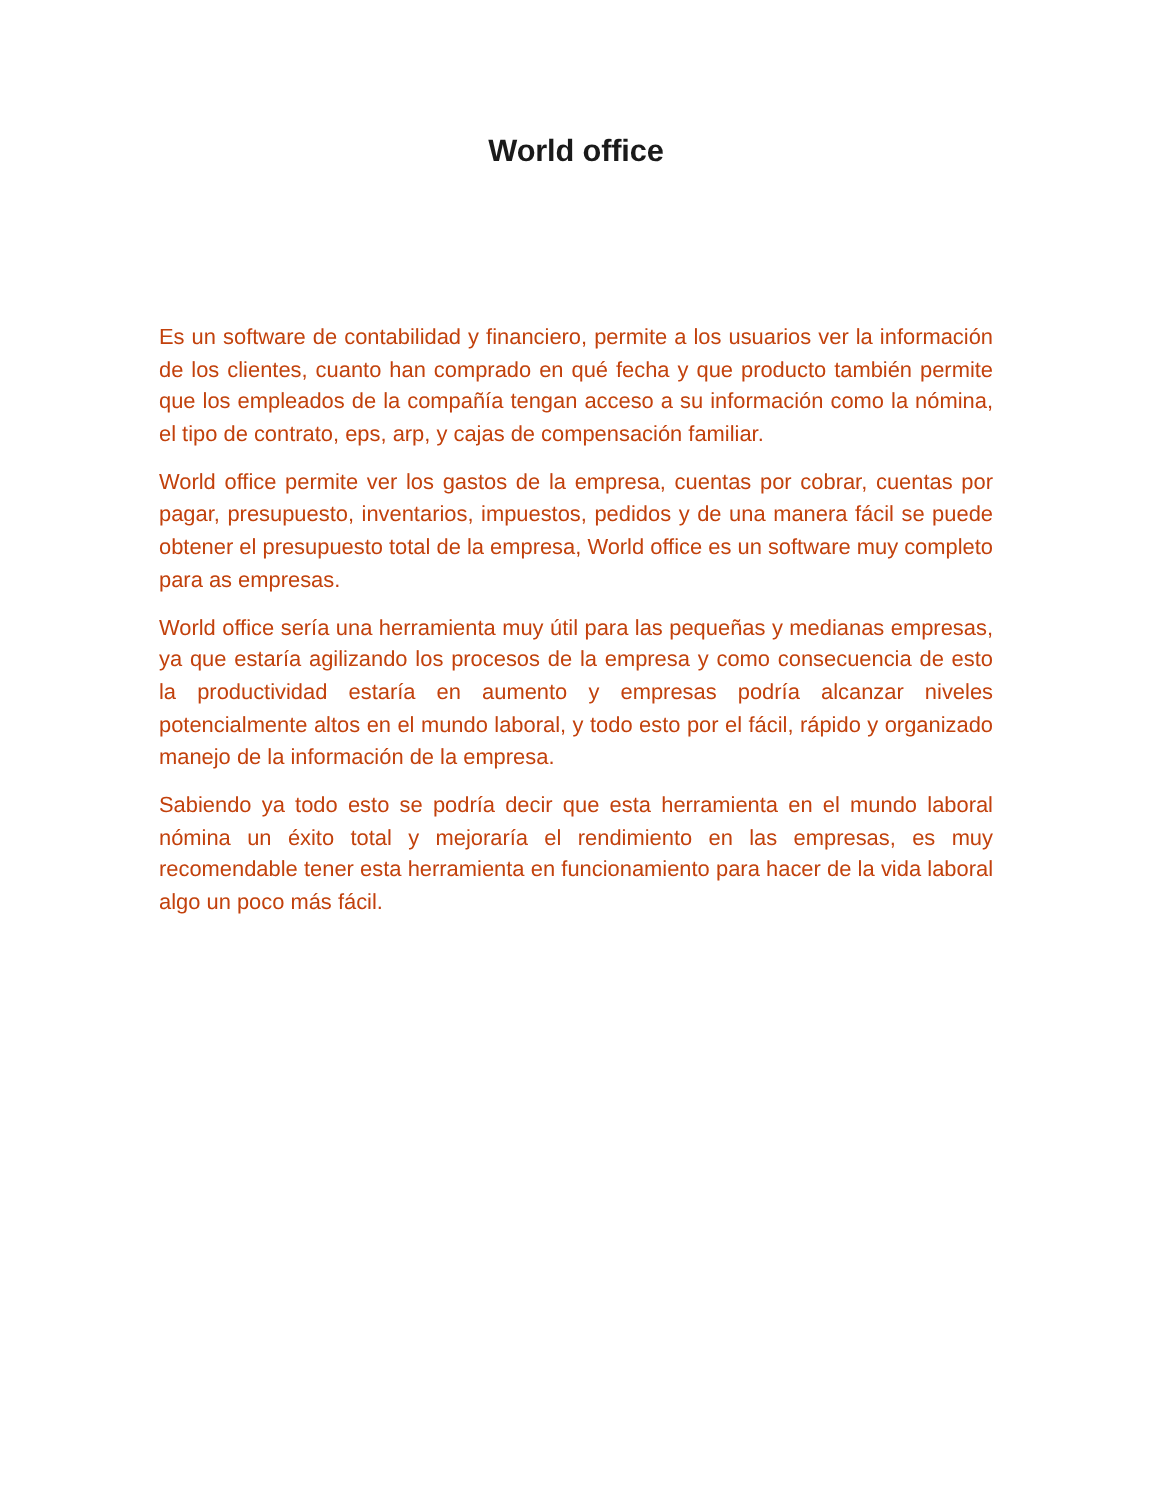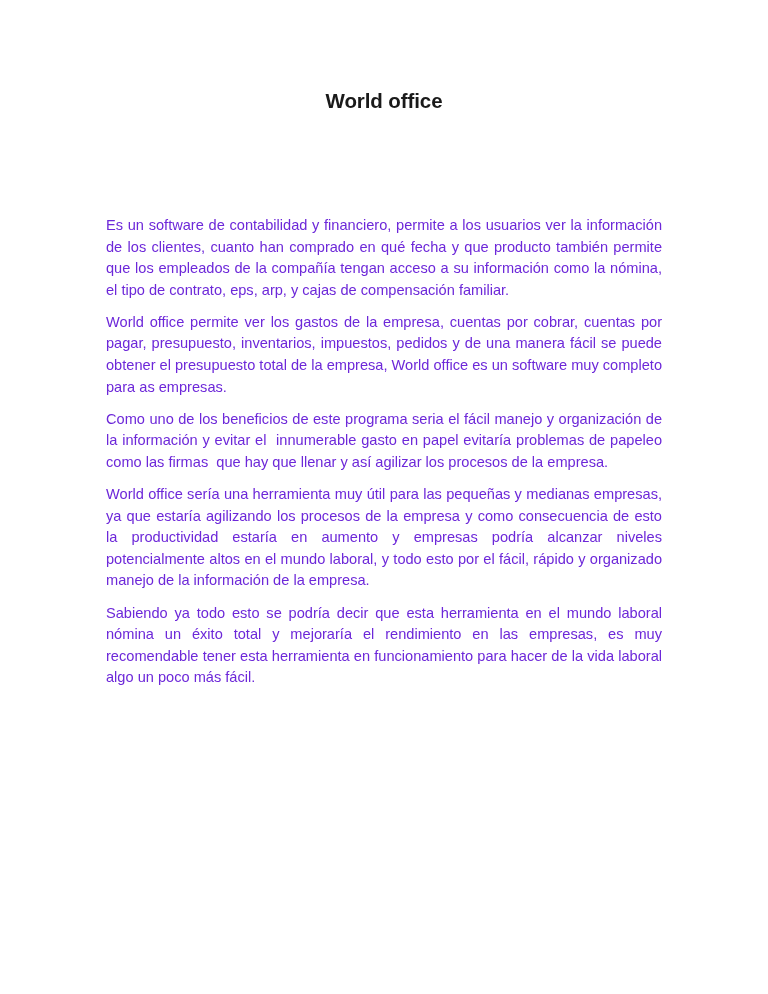--- a/index.html
+++ b/index.html
@@ -47,39 +47,38 @@
     left: 106px;
     top: 215px;
     width: 556px;
   }
 
   .para {
     margin: 0 0 10.5px 0;
     font-family: "Liberation Sans", sans-serif;
     font-size: 14.6px;
     line-height: 21.6px;
-    color: #6d28d9;
+    color: #c2410c;
     text-align: justify;
     text-justify: inter-word;
     white-space: pre-wrap;
     hyphens: none;
   }
 
   .para:last-child {
     margin-bottom: 0;
   }
 </style>
 </head>
 <body>
 
 <div class="page">
 
   <h1 class="doc-title">World office</h1>
 
   <div class="body-block">
     <p class="para">Es un software de contabilidad y financiero, permite a los usuarios ver la información de los clientes, cuanto han comprado en qué fecha y que producto también permite que los empleados de la compañía tengan acceso a su información como la nómina, el tipo de contrato, eps, arp, y cajas de compensación familiar.</p>
     <p class="para">World office permite ver los gastos de la empresa, cuentas por cobrar, cuentas por pagar, presupuesto, inventarios, impuestos, pedidos y de una manera fácil se puede obtener el presupuesto total de la empresa, World office es un software muy completo para as empresas.</p>
-    <p class="para">Como uno de los beneficios de este programa seria el fácil manejo y organización de la información y evitar el  innumerable gasto en papel evitaría problemas de papeleo como las firmas  que hay que llenar y así agilizar los procesos de la empresa.</p>
     <p class="para">World office sería una herramienta muy útil para las pequeñas y medianas empresas, ya que estaría agilizando los procesos de la empresa y como consecuencia de esto la productividad estaría en aumento y empresas podría alcanzar niveles potencialmente altos en el mundo laboral, y todo esto por el fácil, rápido y organizado manejo de la información de la empresa.</p>
     <p class="para">Sabiendo ya todo esto se podría decir que esta herramienta en el mundo laboral nómina un éxito total y mejoraría el rendimiento en las empresas, es muy recomendable tener esta herramienta en funcionamiento para hacer de la vida laboral algo un poco más fácil.</p>
   </div>
 
 </div>
 
 </body></html>

